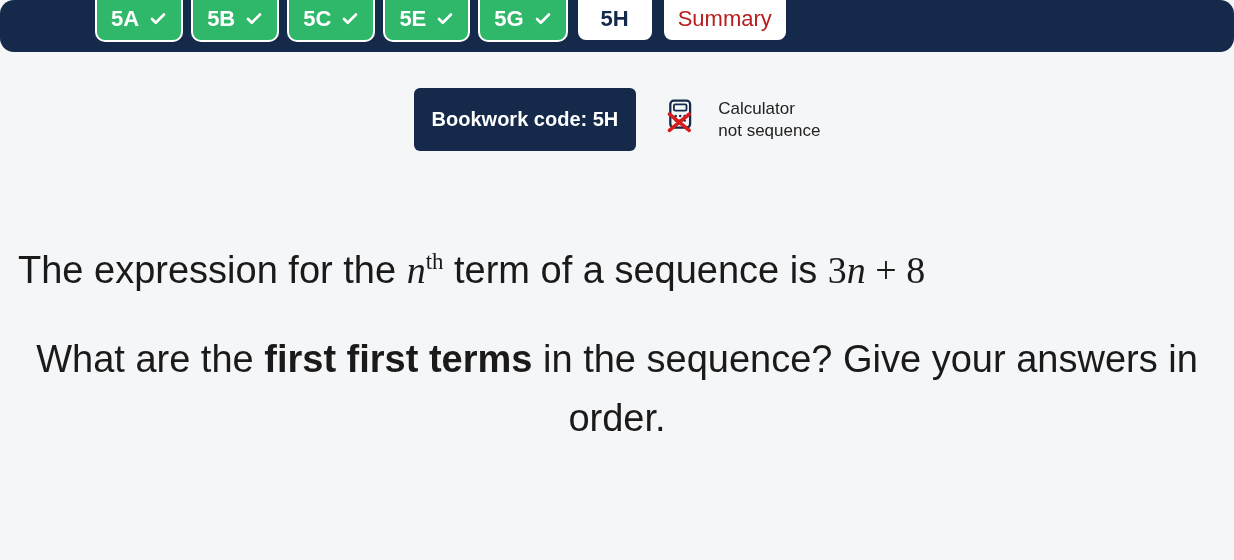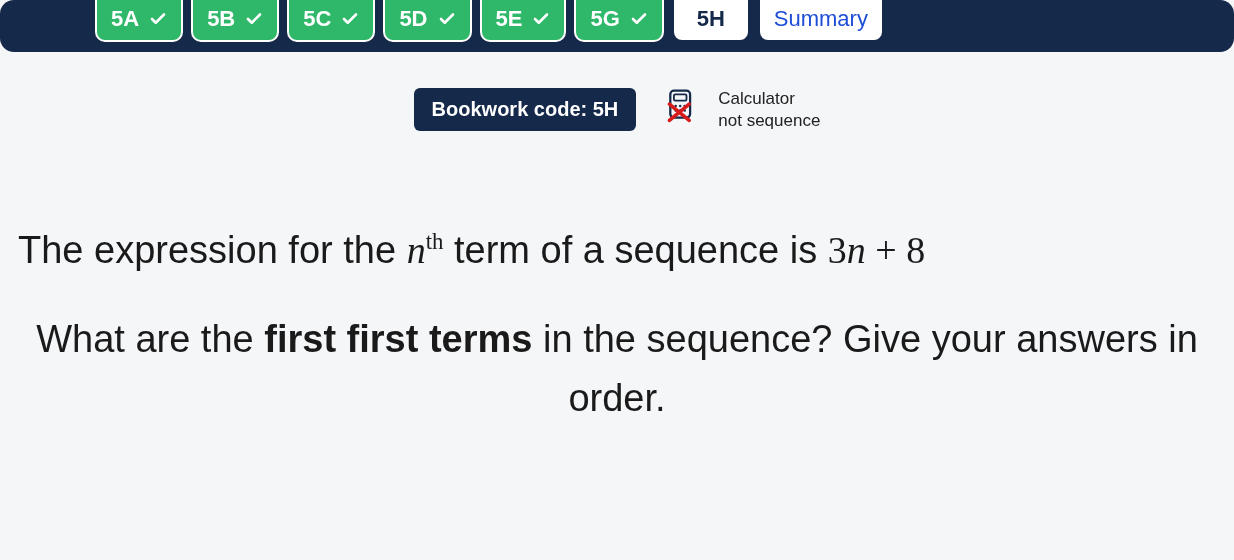--- a/index.html
+++ b/index.html
@@ -37,37 +37,37 @@
   .tab .check {
     width: 18px; height: 18px;
   }
   .tab.active {
     background: #fff;
     color: #15294a;
     border-color: #15294a;
   }
   .tab.summary {
     background: #fff;
-    color: #1d4ed8;
+    color: #b91c1c;
     font-weight: 500;
     border-color: #15294a;
   }
   .info-row {
     display: flex;
     align-items: center;
     justify-content: center;
     gap: 28px;
     margin-top: 36px;
   }
   .bookwork {
     background: #15294a;
     color: #fff;
     font-weight: 600;
     font-size: 20px;
-    padding: 10px 18px;
+    padding: 20px 18px;
     border-radius: 6px;
   }
   .calc {
     display: flex;
     align-items: flex-start;
     gap: 18px;
   }
   .calc-text {
     display: flex;
     flex-direction: column;
@@ -102,26 +102,20 @@
       </svg>
   </div>
   <div class="tab">
     <span>5B</span>
     <svg class="check" viewBox="0 0 24 24">
         <path fill="none" stroke="#fff" stroke-width="3.5" stroke-linecap="round" stroke-linejoin="round" d="M4 12l5 5L20 6"></path>
       </svg>
   </div>
   <div class="tab">
     <span>5C</span>
-    <svg class="check" viewBox="0 0 24 24">
-        <path fill="none" stroke="#fff" stroke-width="3.5" stroke-linecap="round" stroke-linejoin="round" d="M4 12l5 5L20 6"></path>
-      </svg>
-  </div>
-  <div class="tab">
-    <span>5D</span>
     <svg class="check" viewBox="0 0 24 24">
         <path fill="none" stroke="#fff" stroke-width="3.5" stroke-linecap="round" stroke-linejoin="round" d="M4 12l5 5L20 6"></path>
       </svg>
   </div>
   <div class="tab">
     <span>5E</span>
     <svg class="check" viewBox="0 0 24 24">
         <path fill="none" stroke="#fff" stroke-width="3.5" stroke-linecap="round" stroke-linejoin="round" d="M4 12l5 5L20 6"></path>
       </svg>
   </div>

